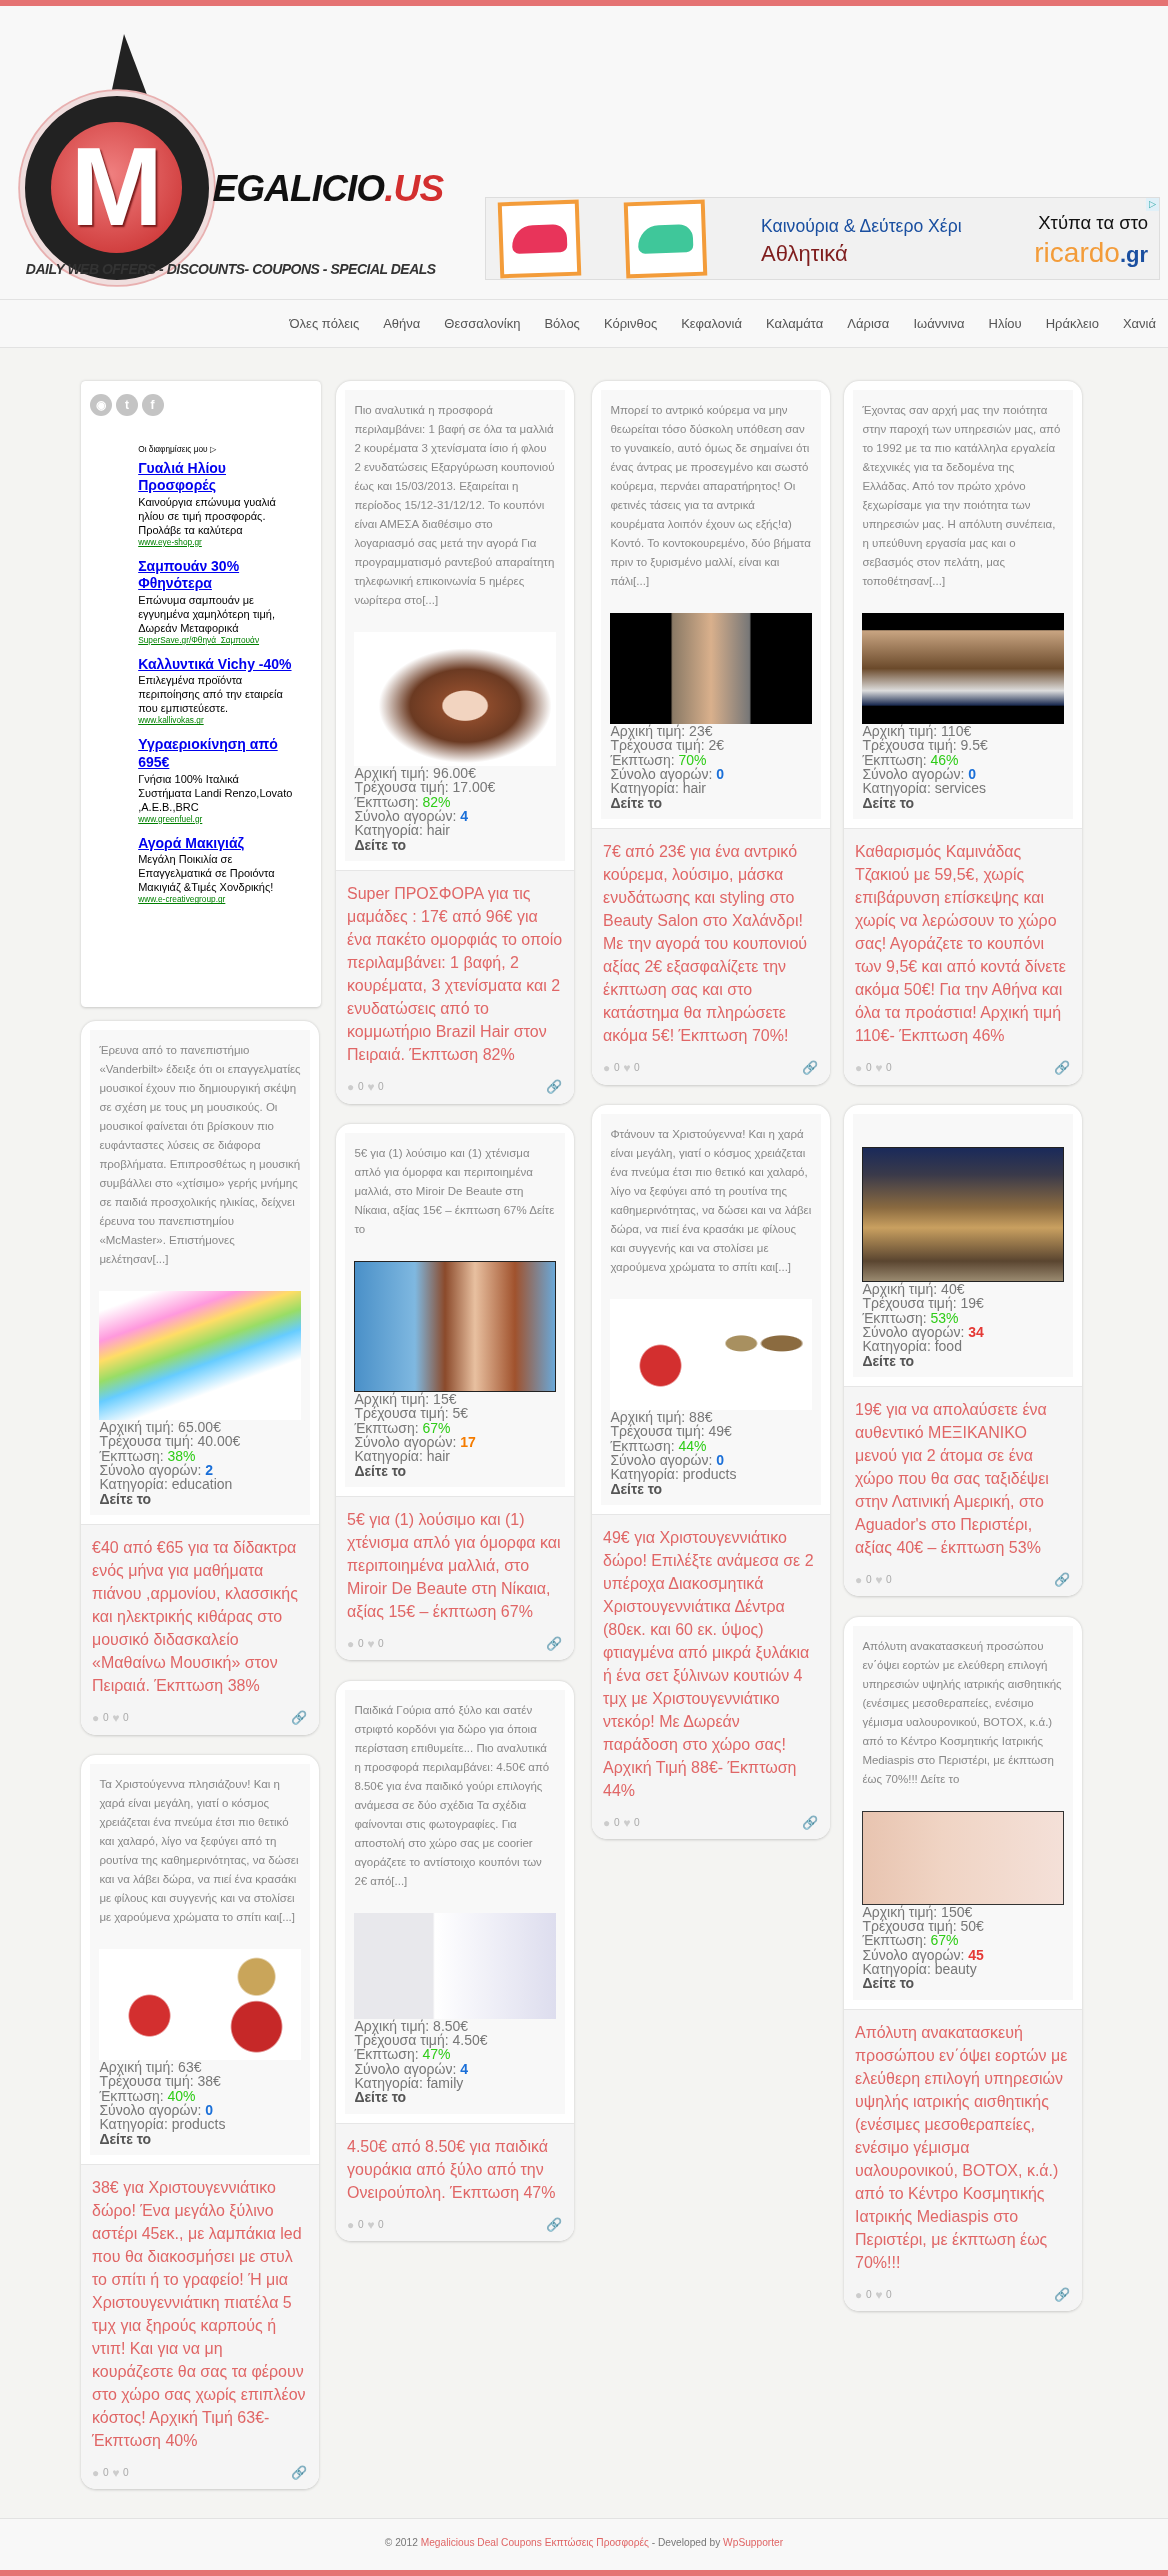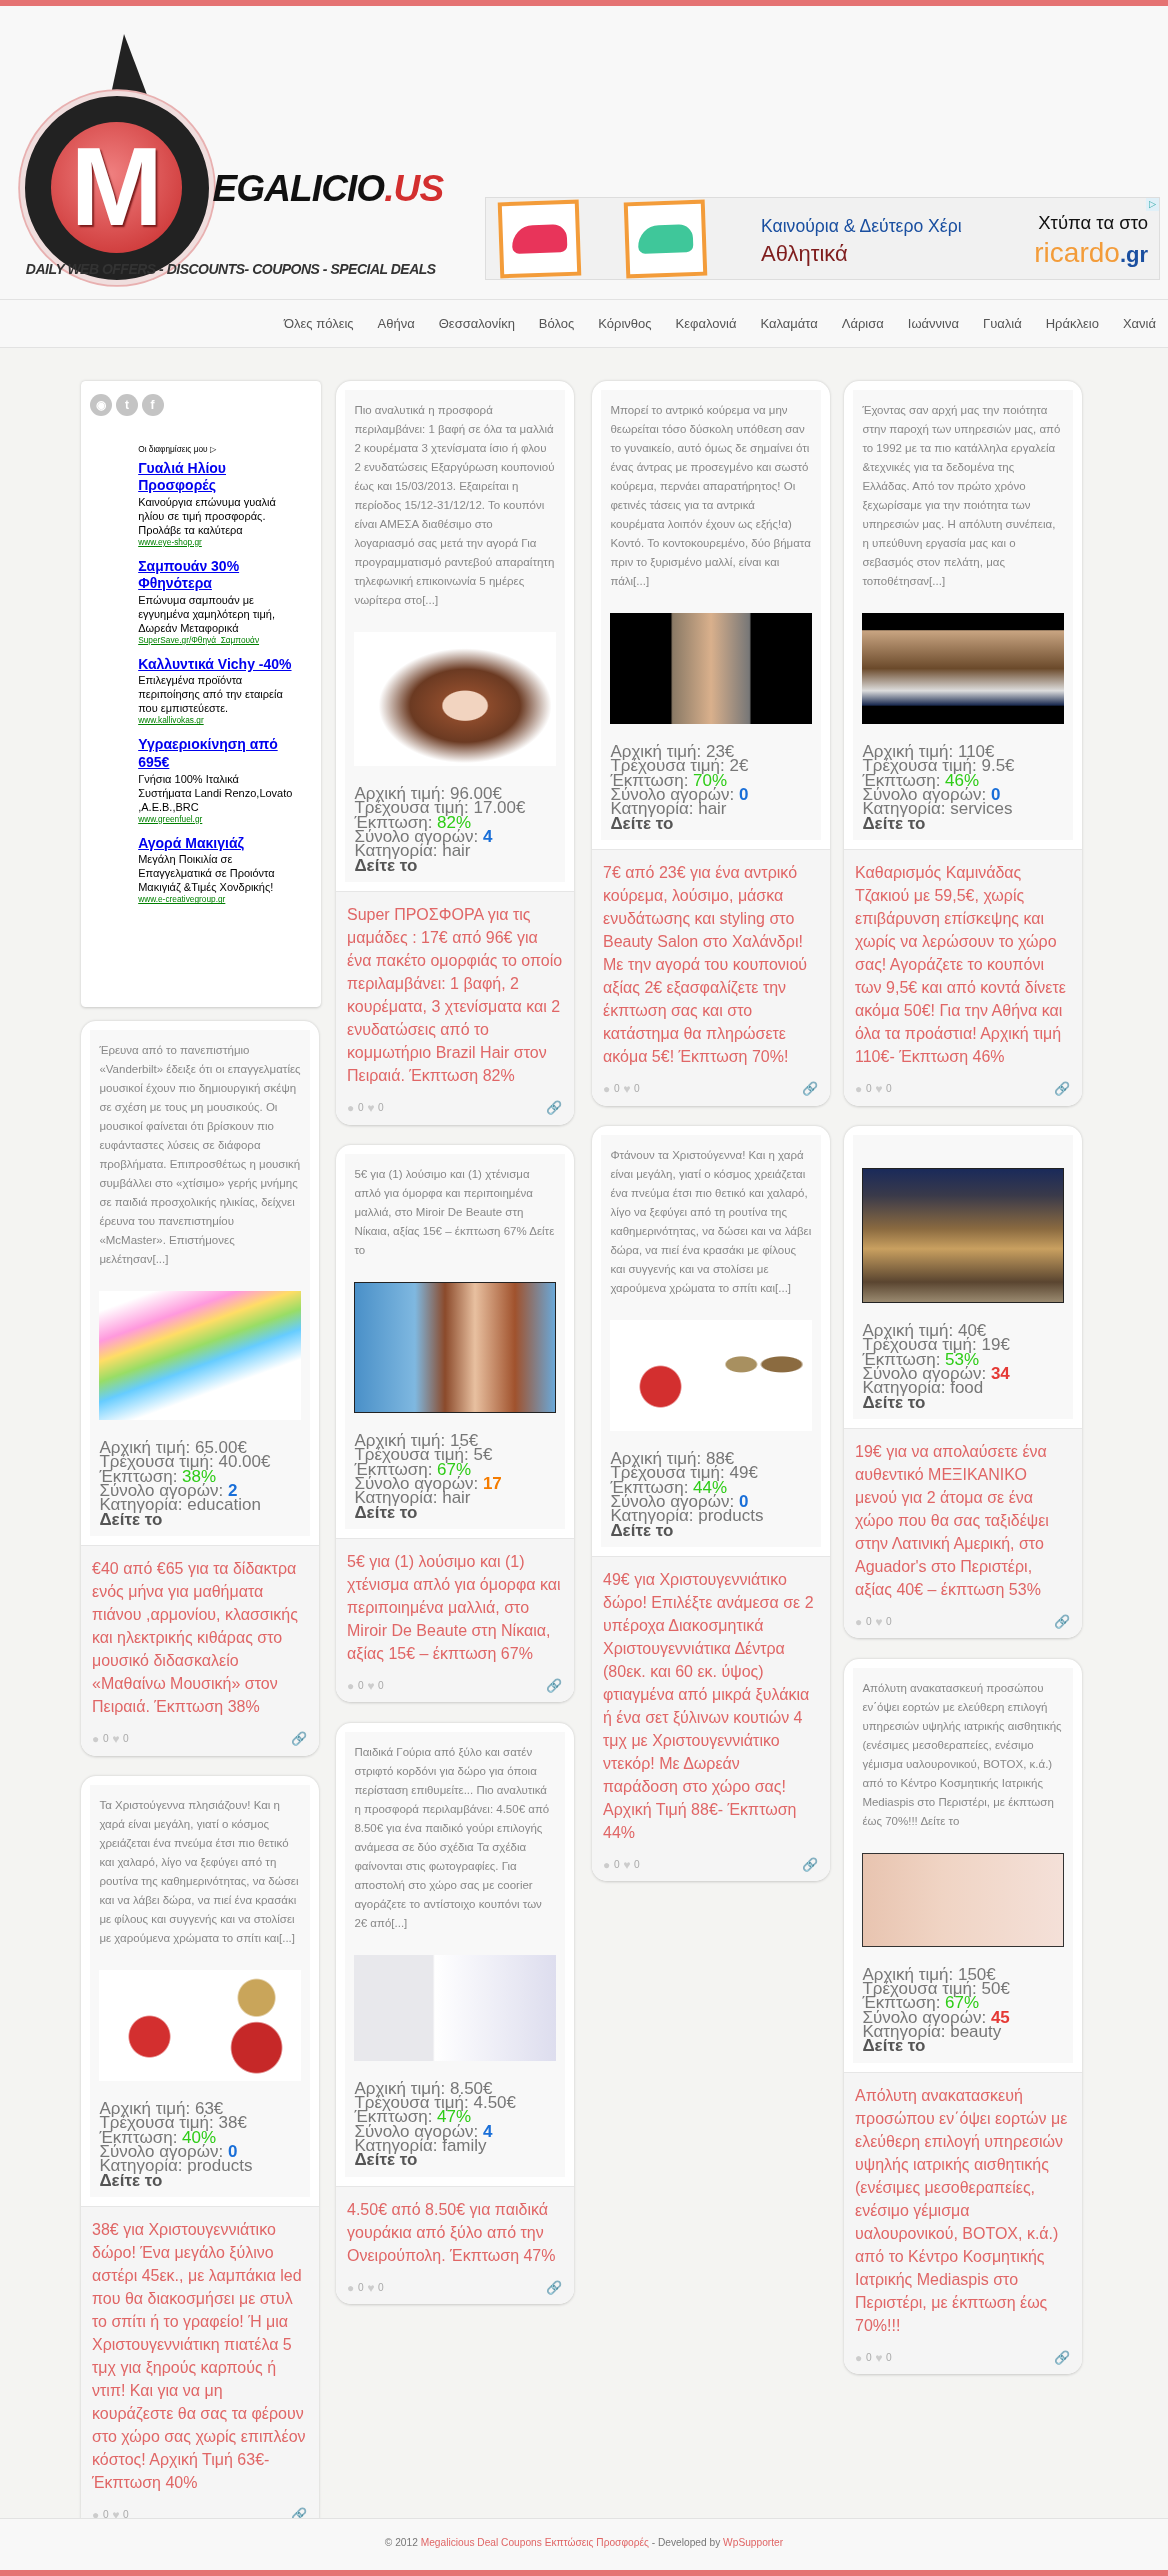--- a/index.html
+++ b/index.html
@@ -22,21 +22,21 @@
 .banner .t4{position:absolute;right:11px;top:39px;font-size:28px;color:#f39c3a;font-weight:normal}
 .banner .t4 b{color:#1a4fa0;font-size:22px}
 .adchoice{position:absolute;right:0;top:0;width:13px;height:13px;background:#e0f0f8;color:#3aa;font-size:9.2px;text-align:center}
 .nav{height:48px;background:#f8f8f8;border-bottom:0.9px solid #e2e2e2;display:flex;justify-content:flex-end;align-items:center;gap:0}
 .nav a{font-size:13px;color:#555;padding:0 12px;text-decoration:none}
 .col{position:absolute;width:238px}
 .card{background:#fff;border-radius:15px;box-shadow:0 0.9px 2.8px rgba(0,0,0,.18);margin-bottom:20.3px;overflow:hidden}
 .card-body{margin:9.2px 9.2px 0 9.2px;background:#f8f8f8;padding:11px 9.2px 9.2px 9.2px}
 .excerpt{font-size:11.5px;line-height:19px;color:#888}
 .thumb{margin-top:22px;width:100%;position:relative;overflow:hidden}
-.meta{font-size:17px;line-height:14.3px;color:#777;margin-top:21px}
+.meta{font-size:14px;line-height:14.3px;color:#777;margin-top:0}
 .meta .g{color:#2ecc17;font-weight:normal}
 .meta .b{color:#1a6fd8;font-weight:bold}
 .meta .o{color:#f57c00;font-weight:bold}
 .meta .r{color:#e53935;font-weight:bold}
 .meta .see{font-weight:bold;color:#555}
 .card-foot{background:#f5f5f5;border-top:0.9px solid #e6e6e6;margin-top:9.2px;padding:11px 11px 9.2px 11px}
 .title{font-size:16px;line-height:23px;color:#e06666}
 .stats{display:flex;align-items:center;margin-top:13px;font-size:10.2px;color:#aaa;gap:3.7px}
 .stats .ic{color:#ccc;font-size:12px}
 .stats .link{margin-left:auto;color:#bbb;font-size:13px}
@@ -86,21 +86,21 @@
 <nav class="nav">
   <a>Όλες πόλεις</a>
   <a>Αθήνα</a>
   <a>Θεσσαλονίκη</a>
   <a>Βόλος</a>
   <a>Κόρινθος</a>
   <a>Κεφαλονιά</a>
   <a>Καλαμάτα</a>
   <a>Λάρισα</a>
   <a>Ιωάννινα</a>
-  <a>Γυαλιά</a>
+  <a>Ηλίου</a>
   <a>Ηράκλειο</a>
   <a>Χανιά</a>
 </nav>
 
 <aside class="sidebar">
   <div class="social">
     <span>◉</span>
     <span>t</span>
     <span>f</span>
   </div>

